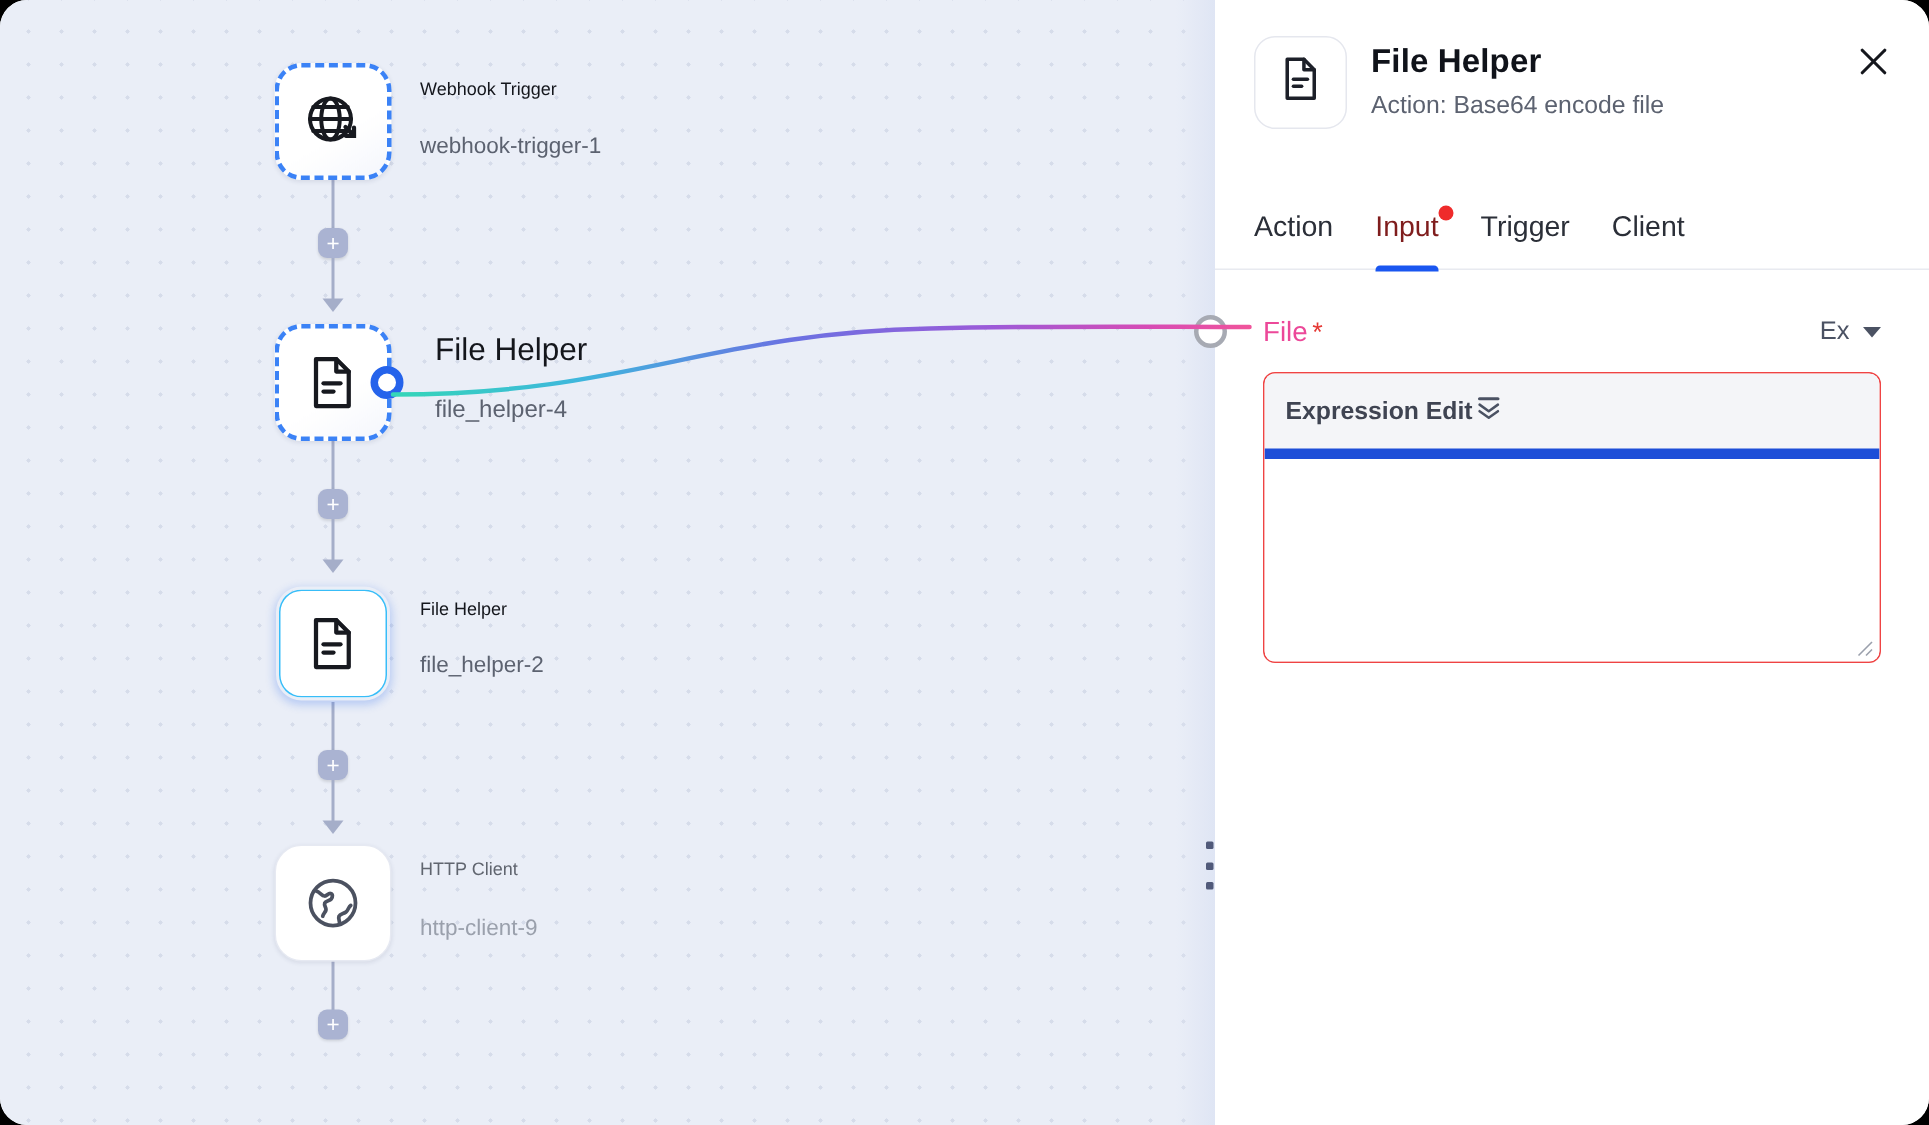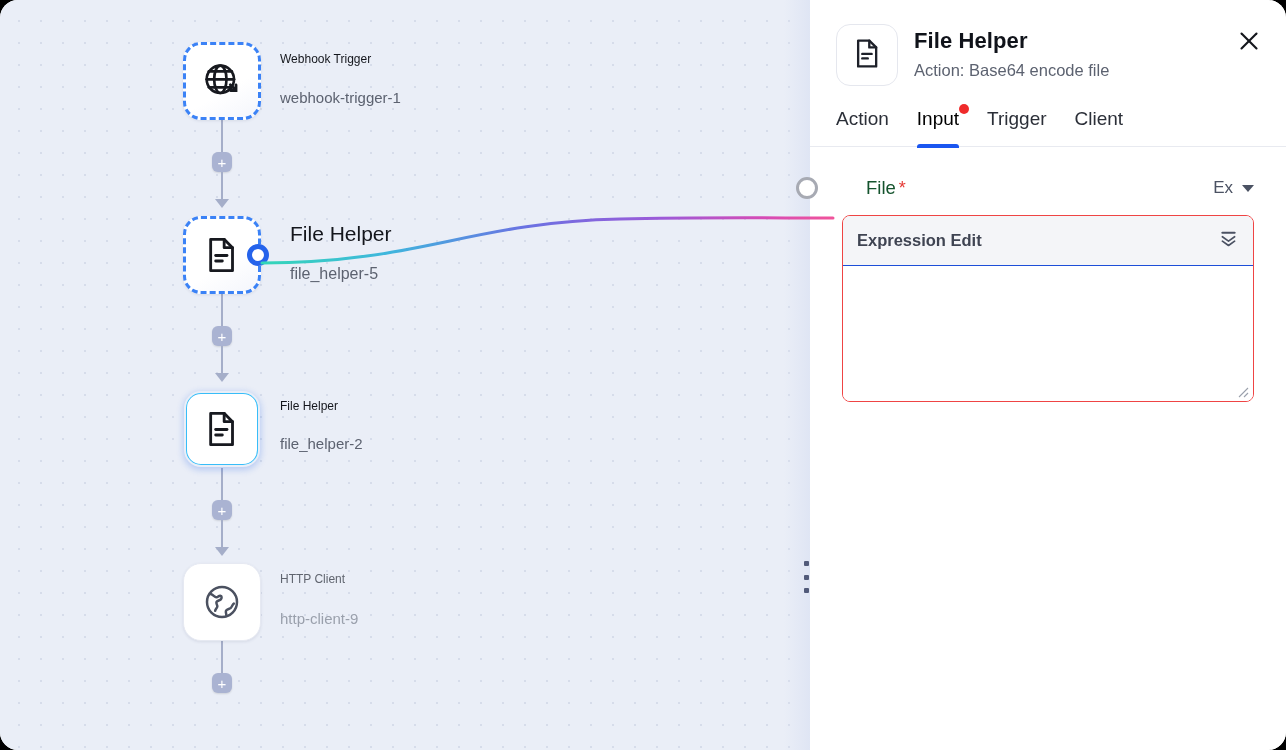--- a/index.html
+++ b/index.html
@@ -130,24 +130,24 @@
     width:30px; height:30px; display:flex; align-items:center; justify-content:center;
     color:#14161c;
   }
 
   .tabs {
     display:flex; gap:0; padding: 22px 26px 0 26px;
     border-bottom:1px solid #e8eaf0;
   }
   .tab {
     font-size:19px; color:#2b2f38; padding: 0 14px 16px 14px;
-    position:relative; white-space:nowrap;
+    position:relative; white-space:nowrap;margin-top:33px;
   }
   .tab:first-child { padding-left:0; }
-  .tab.active { color:#000000; font-weight:400; }
+  .tab.active { color:#7f1d1d; font-weight:400; }
   .tab.active::after {
     content:""; position:absolute; left:14px; right:14px; bottom:-2px;
     height:4px; background:#1a56f0; border-radius:3px 3px 0 0;
   }
   .tab.active:first-child::after { left:0; }
   .tab .dot {
     position:absolute; top:-4px; right:4px;
     width:10px; height:10px; border-radius:50%; background:#ef2b2b;
   }
 
@@ -156,39 +156,39 @@
   .field-row {
     display:flex; align-items:center; justify-content:space-between;
     position:relative; height:26px;
   }
   .field-left { display:flex; align-items:center; gap:14px; }
   .port {
     position:absolute; left:-46px; top:50%; transform:translateY(-50%);
     width:22px; height:22px; border-radius:50%;
     background:#fff; border:3px solid #a7aab3;
   }
-  .field-label { font-size:18.5px; color:#14532d;margin-left:24px; }
+  .field-label { font-size:18.5px; color:#ec4899; }
   .req-star { color:#e53935; font-size:18px; margin-left:3px; }
   .ex-select {
     display:flex; align-items:center; gap:9px;
     font-size:17px; color:#4b5263;
   }
   .caret {
     width:0; height:0; border-left:6px solid transparent;
     border-right:6px solid transparent; border-top:7px solid #4b5263;
   }
 
   .expr-box {
     margin-top:14px;
     border:1px solid #ef4444; border-radius:8px; overflow:hidden;
     background:#fff;
   }
   .expr-head {
-    background:#f4f5f8; border-bottom:1px solid #1d4ed8;
-    padding:12px 14px; display:flex; align-items:center; justify-content:space-between;
+    background:#f4f5f8; border-bottom:7px solid #1d4ed8;
+    padding:12px 14px; display:flex; align-items:center; 
   }
   .expr-head-label { font-size:16.5px; color:#3f4characters; }
   .expr-head-label { color:#3f4452; font-weight:700; }
   .expr-area { height:135px; position:relative; background:#fff; }
   .resize-grip {
     position:absolute; right:4px; bottom:3px; width:14px; height:14px;
     color:#9aa0ac;
   }
   .err-msg { margin-top:13px; font-size:17px; color:#ef3b3b; }
 
@@ -243,21 +243,21 @@
         <svg width="40" height="40" viewBox="0 0 24 24" fill="none" stroke="#17191f" stroke-width="1.7" stroke-linejoin="round" stroke-linecap="round">
           <path d="M5.2 2.6 h8.1 l5 5 v13.8 h-13.1 z"></path>
           <path d="M13.3 2.6 v5 h5"></path>
           <line x1="8.2" y1="12.3" x2="15" y2="12.3"></line>
           <line x1="8.2" y1="15.6" x2="12.2" y2="15.6"></line>
         </svg>
       </span>
       <span class="node-handle"></span>
     </div>
     <div class="node-label" style="left:290px; top:222px; font-size:21px;">File Helper</div>
-    <div class="node-sub" style="left:290px; top:265px; font-size:16px;">file_helper-5</div>
+    <div class="node-sub" style="left:290px; top:265px; font-size:16px;">file_helper-4</div>
 
     <div class="node selected" style="left:183px; top:390px;">
       <span>
         <svg width="40" height="40" viewBox="0 0 24 24" fill="none" stroke="#17191f" stroke-width="1.7" stroke-linejoin="round" stroke-linecap="round">
           <path d="M5.2 2.6 h8.1 l5 5 v13.8 h-13.1 z"></path>
           <path d="M13.3 2.6 v5 h5"></path>
           <line x1="8.2" y1="12.3" x2="15" y2="12.3"></line>
           <line x1="8.2" y1="15.6" x2="12.2" y2="15.6"></line>
         </svg>
       </span>

